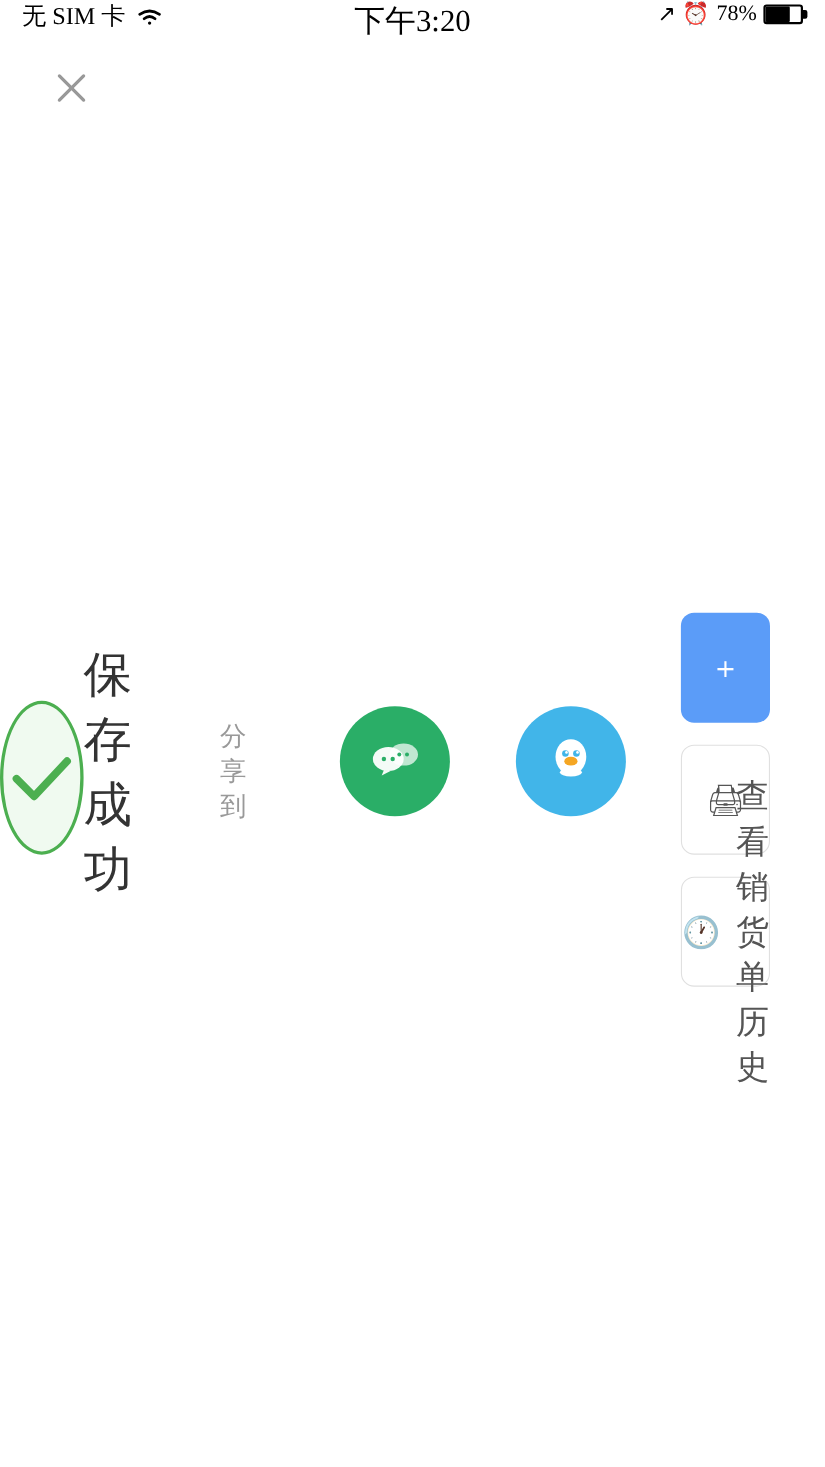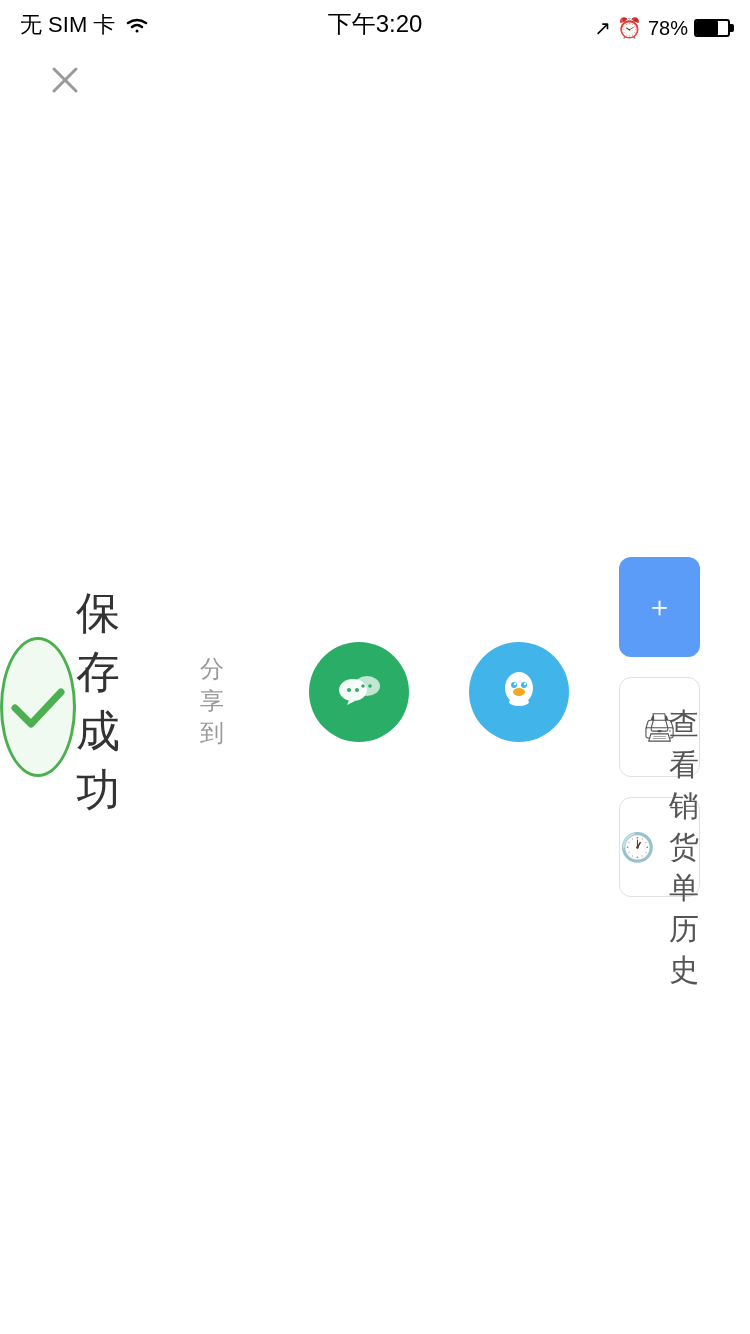--- a/index.html
+++ b/index.html
@@ -13,34 +13,35 @@
       display: flex;
       flex-direction: column;
     }
 
     
     .status-bar {
       width: 100%;
       height: 40px;
       background: #ffffff;
       display: flex;
-      align-items: flex-end;
+      align-items: flex-start;
       justify-content: space-between;
       padding: 0 20px;
       font-size: 22px;
       color: #000;
+      font-family: Liberation Serif, serif;
     }
     .status-left {
       display: flex;
       align-items: center;
       gap: 8px;
       font-size: 22px;
     }
     .status-center {
-      font-size: 24px;
+      font-size: 28px;
       font-weight: 500;
       position: absolute;
       left: 50%;
       transform: translateX(-50%);
     }
     .status-right {
       display: flex;
       align-items: center;
       gap: 6px;
       font-size: 20px;

